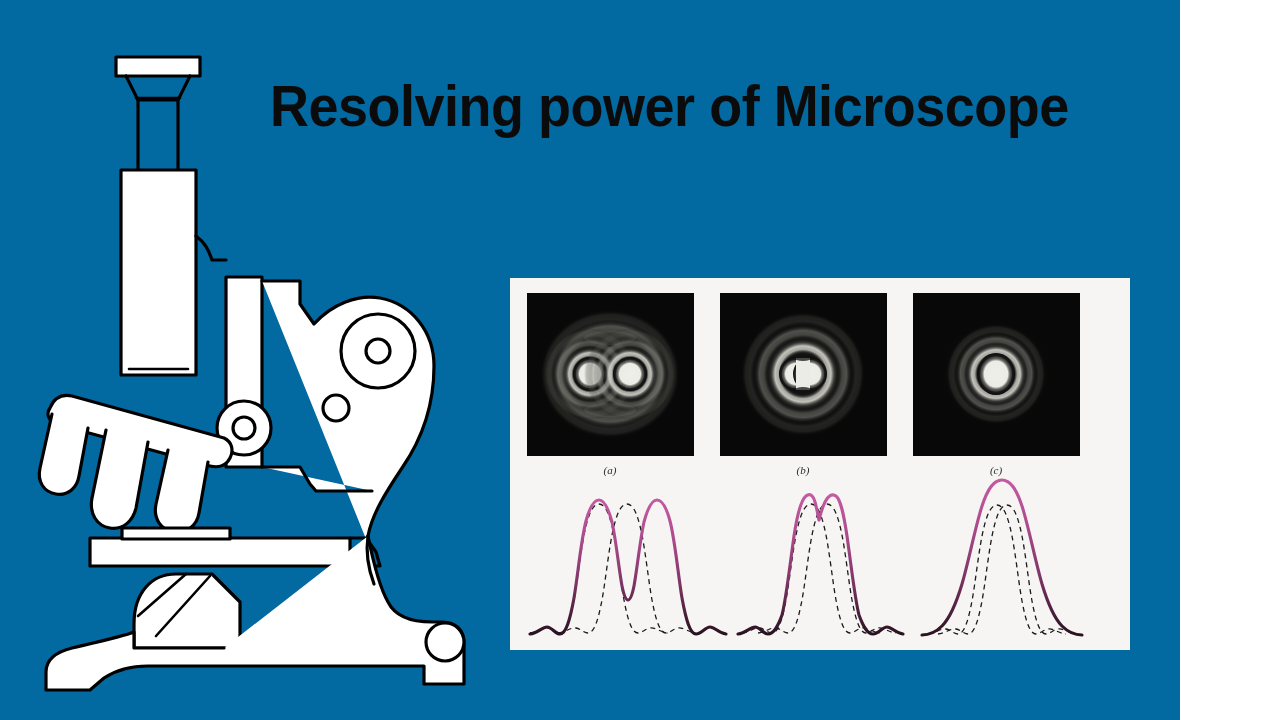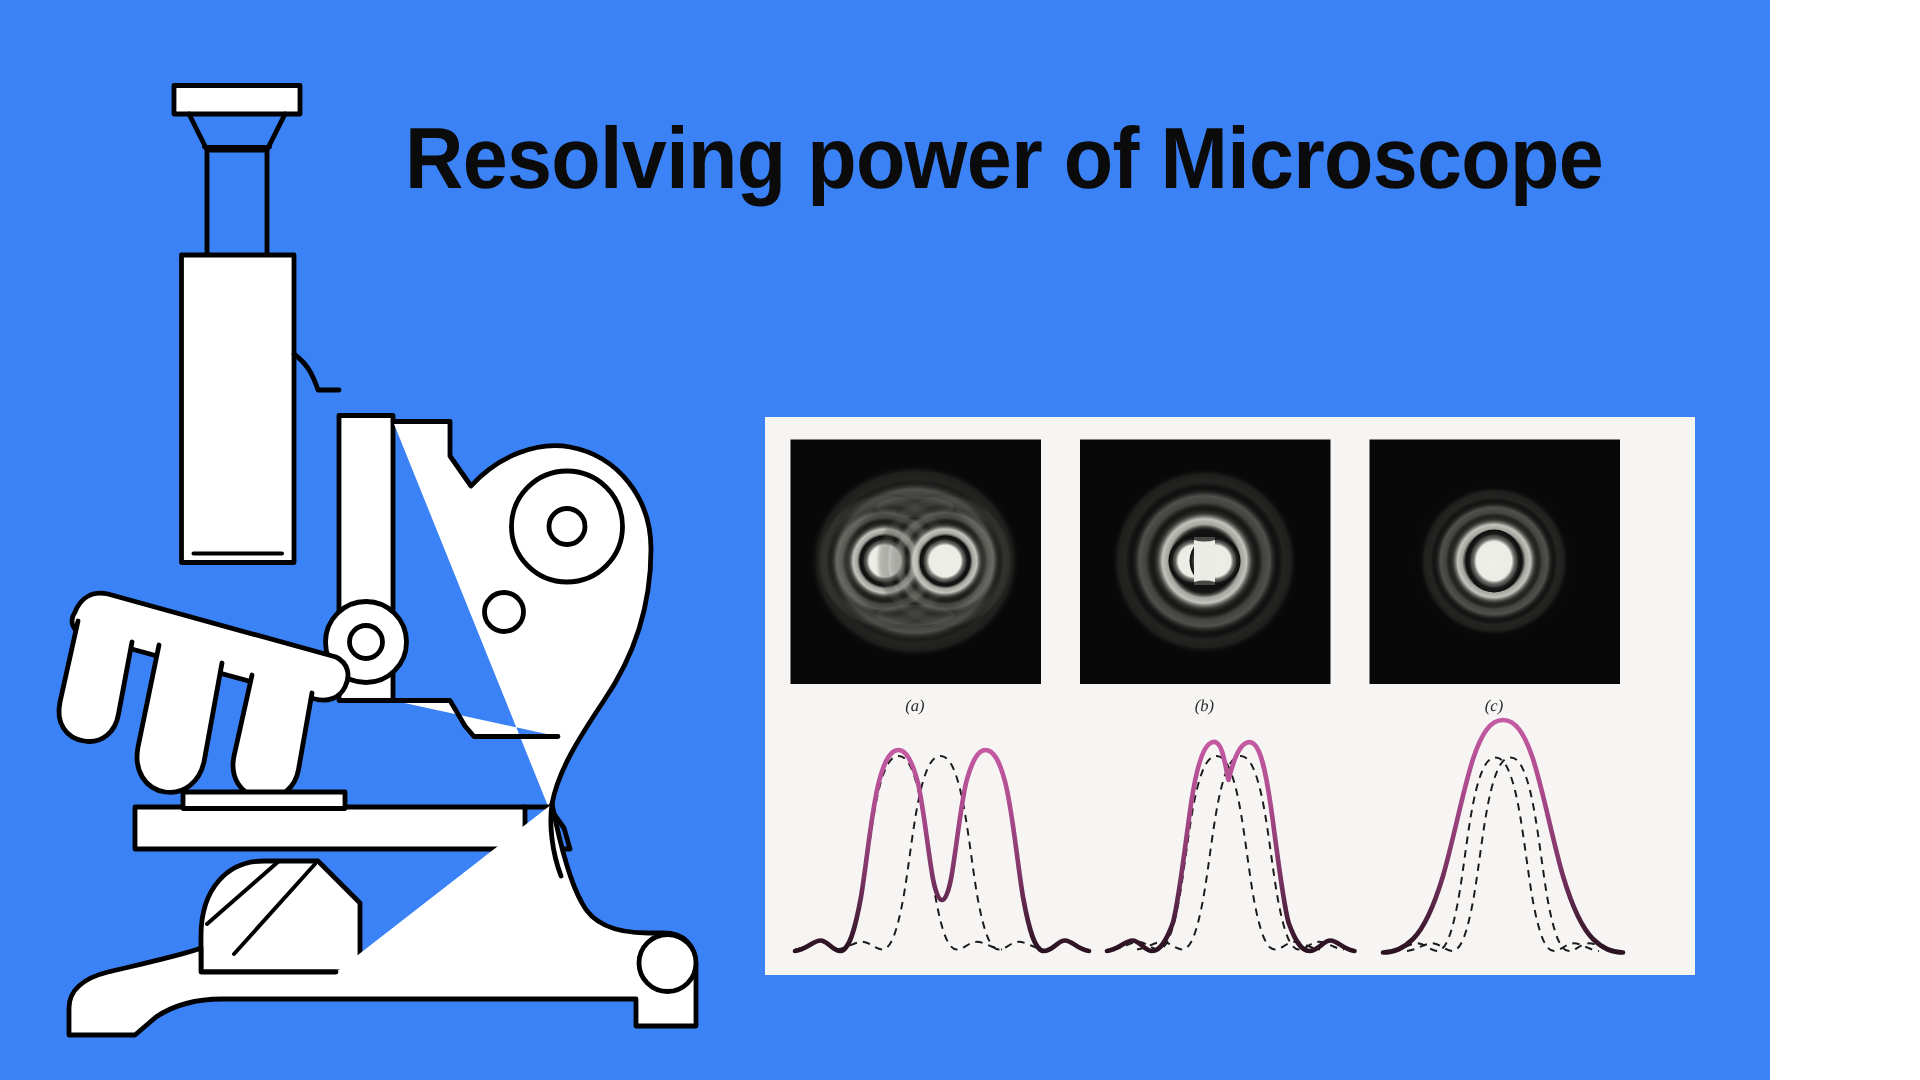--- a/index.html
+++ b/index.html
@@ -15,21 +15,21 @@
     overflow: hidden;
     font-family: "Liberation Sans", sans-serif;
   }
 
   
   #slide {
     position: absolute;
     left: 0; top: 0;
     width: 1180px;
     height: 720px;
-    background: #3b82f6;
+    background: #0369a1;
   }
 
   
   #title {
     position: absolute;
     left: 270px;
     top: 73px;
     width: 950px;
     font-family: "Liberation Sans", sans-serif;
     font-weight: bold;

